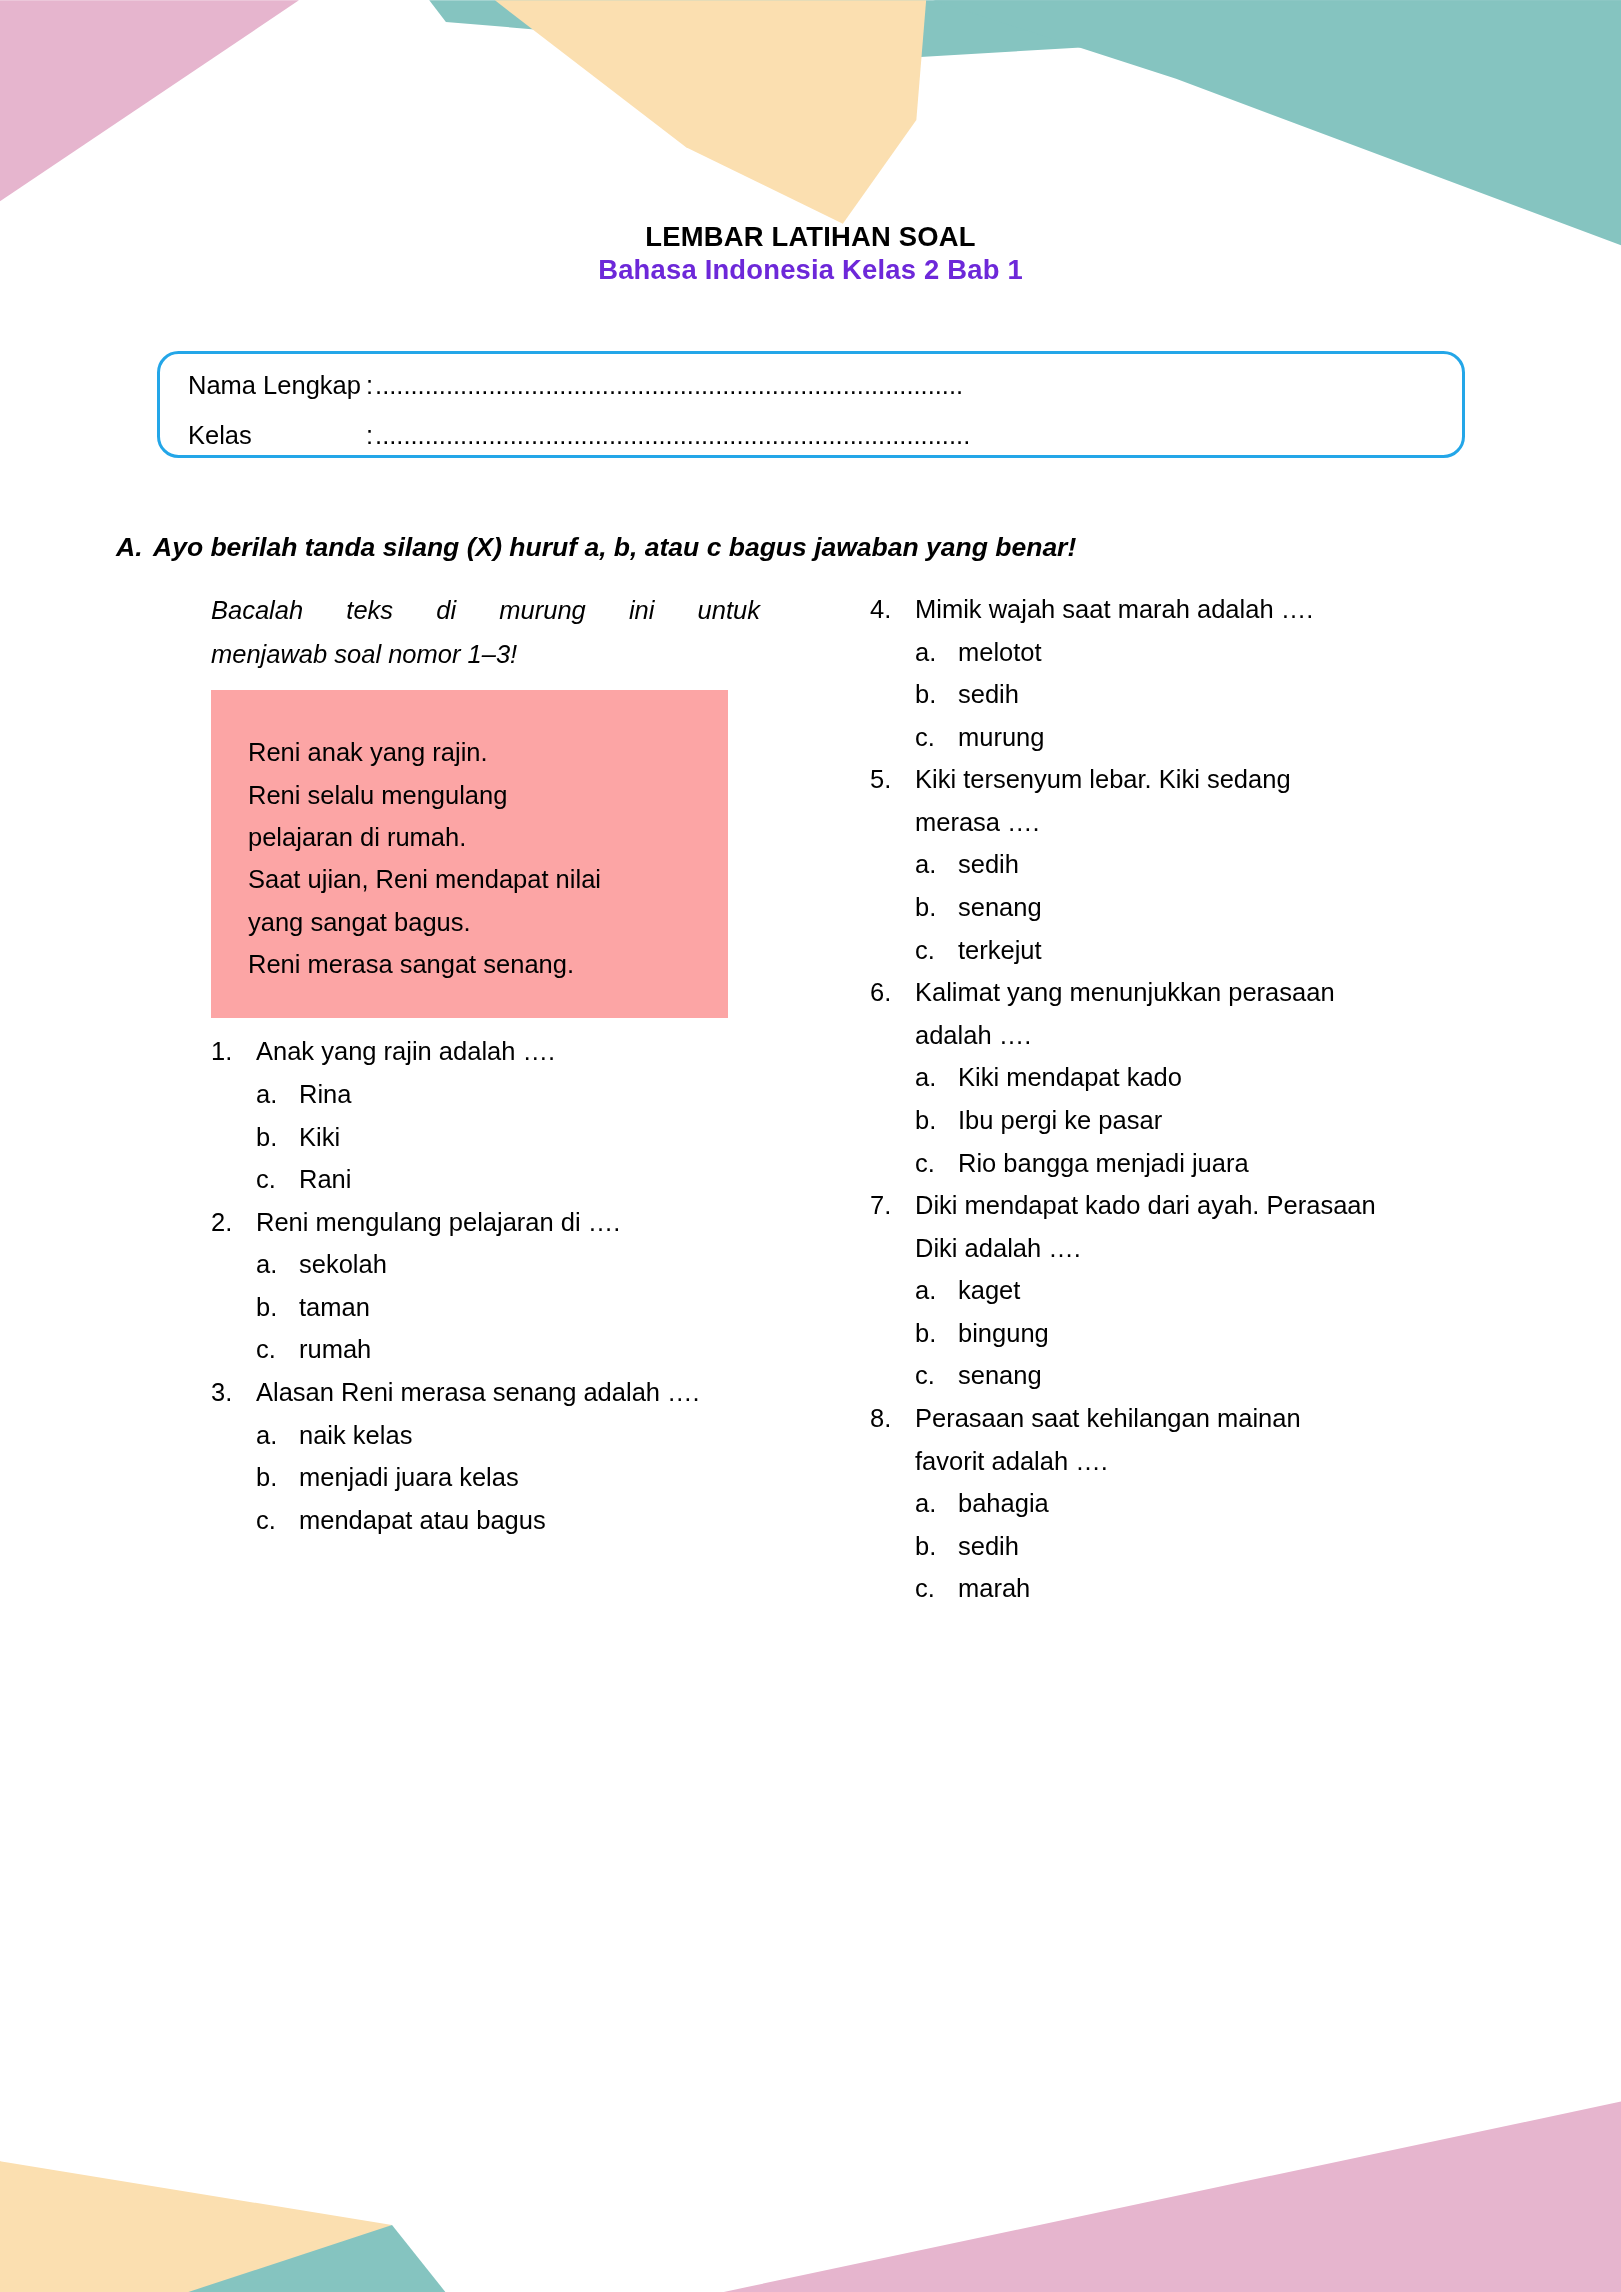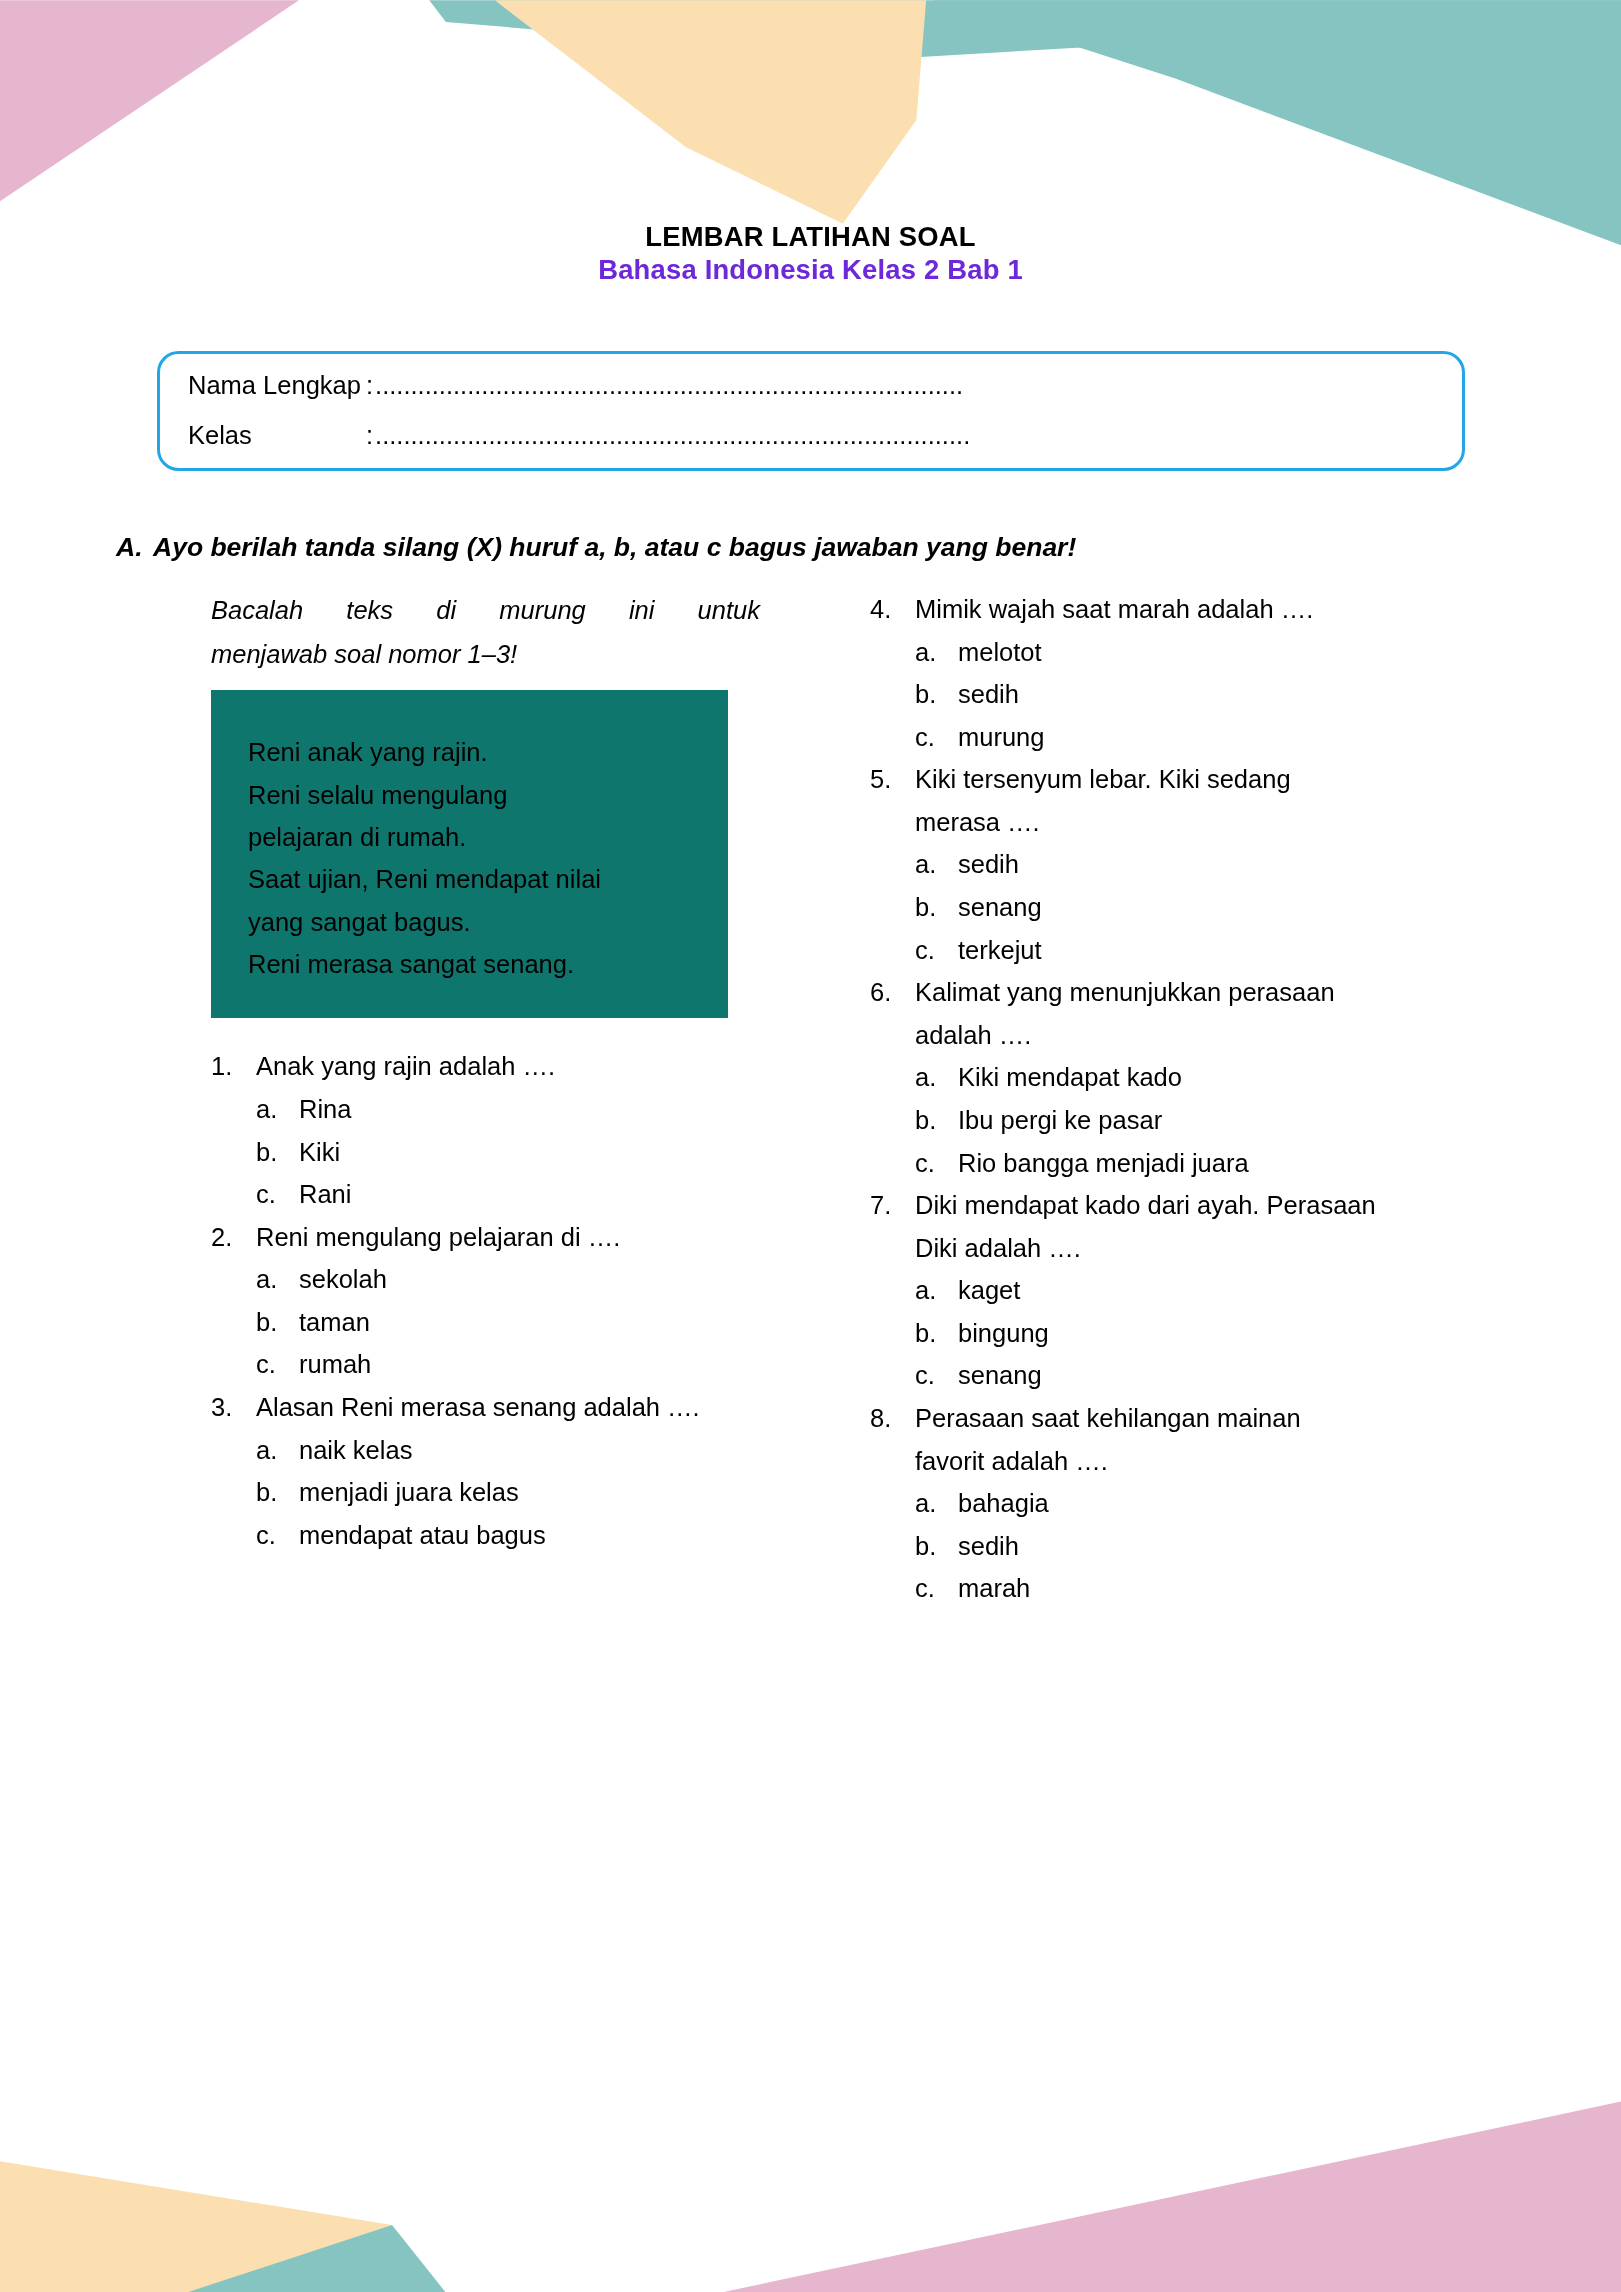--- a/index.html
+++ b/index.html
@@ -57,21 +57,21 @@
     letter-spacing: 0.2px;
     line-height: 1.22;
   }
 
   
   .identity-box {
     position: absolute;
     left: 157px;
     top: 351px;
     width: 1308px;
-    height: 120px;
+    height: 107px;
     border: 3.9px solid #23a6e8;
     border-radius: 21.6px;
     box-sizing: border-box;
   }
   .identity-row {
     position: absolute;
     left: 28px;
     display: flex;
     align-items: baseline;
     font-size: 25.5px;
@@ -133,25 +133,25 @@
     text-align: justify;
     text-justify: inter-word;
     width: 549px;
     margin: 0 0 13.7px 0;
   }
   .reading-instruction > span { display: block; }
   .ri-1 { text-align: justify; text-align-last: justify; }
   .ri-2 { text-align: left; }
 
   .passage-box {
-    background: #0f766e;
+    background: #fca5a5;
     width: 517px;
     box-sizing: border-box;
     padding: 41px 0 33px 37px;
-    margin-bottom: 27px;
+    margin-bottom: 12px;
   }
   .passage-line {
     font-size: 25.5px;
     color: #000;
     line-height: 1.66;
     white-space: nowrap;
   }
 
   
   .question {

